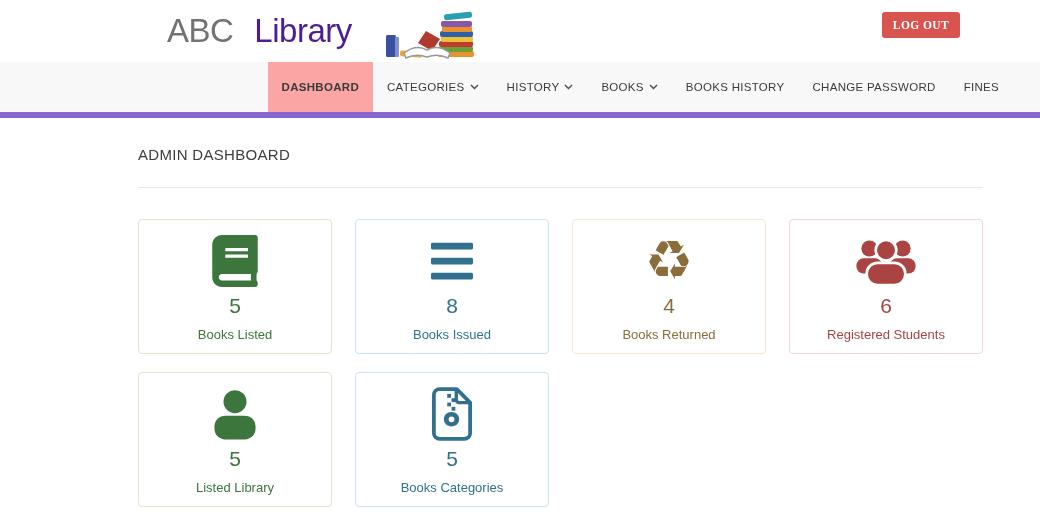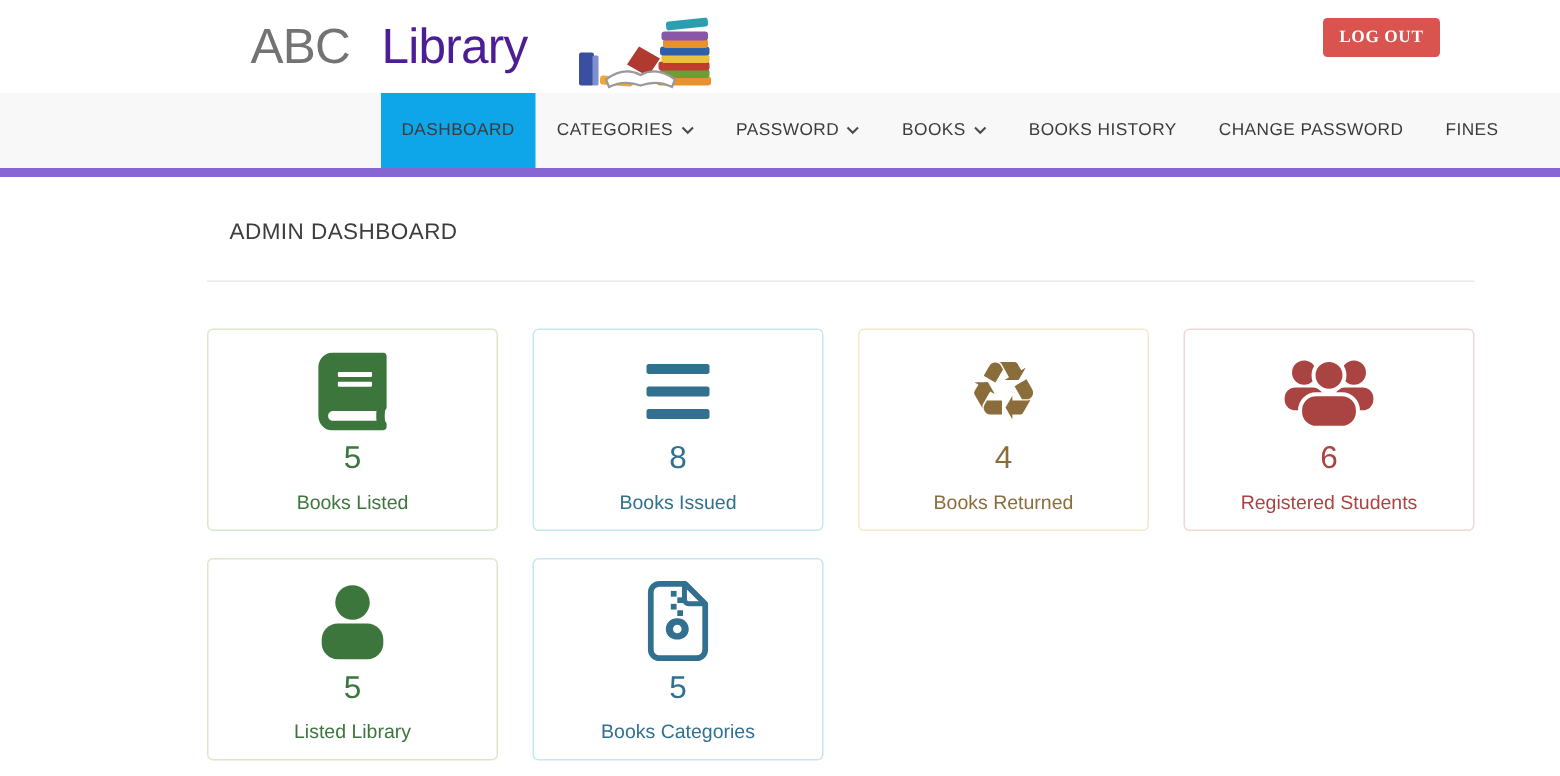--- a/index.html
+++ b/index.html
@@ -14,26 +14,26 @@
   .clipart { margin-left:26px; margin-top:8px; }
   .logout-btn { position:absolute; right:80px; top:12px; background:#d9534f; color:#fff;
     border:none; border-radius:3px; font-family:Liberation Serif, serif;
     font-size:11.5px; font-weight:bold; letter-spacing:.4px; padding:7px 11px; cursor:pointer; }
 
   
   .nav { height:56px; background:#f8f8f8; border-bottom:6px solid #8765d3; }
   .nav ul { list-style:none; display:flex; height:50px; justify-content:flex-end; padding-right:27px; }
   .nav li { display:flex; align-items:center; padding:0 14px; font-size:11.5px; color:#3b3b3b;
     letter-spacing:.3px; cursor:pointer; white-space:nowrap; }
-  .nav li.active { background:#0ea5e9; }
+  .nav li.active { background:#fca5a5;font-weight:bold; }
   .chev { margin-left:5px; display:inline-flex; }
 
   
   .main { padding:28px 0 0 138px; }
-  .page-title { font-size:15px; font-weight:normal; color:#3d3d3d; letter-spacing:.3px;margin-left:15px; }
+  .page-title { font-size:15px; font-weight:normal; color:#3d3d3d; letter-spacing:.3px; }
   .rule { width:845px; height:1px; background:#e7e7e7; margin-top:24px; }
   .grid { margin-top:31px; display:grid; grid-template-columns:repeat(4,194px); gap:18px 23px; width:845px; }
   .card { height:135px; background:#fff; border:1px solid #ddd; border-radius:4px;
     display:flex; flex-direction:column; align-items:center; padding-top:10px; }
   .icon-wrap { height:62px; display:flex; align-items:center; justify-content:center; }
   .count { font-size:21px; margin-top:2px; }
   .label { font-size:13px; margin-top:9px; }
 
   .green { color:#3c763d; } .b-green { border-color:#dbe8ca; }
   .blue  { color:#31708f; } .b-blue  { border-color:#c6e6f0; }
@@ -76,21 +76,21 @@
     </li>
     <li>
       <span>CATEGORIES</span>
       <span class="chev">
           <svg width="9" height="6" viewBox="0 0 9 6">
             <path d="M1 1 l3.5 3.5 L8 1" stroke="#4a4a4a" stroke-width="1.4" fill="none"></path>
           </svg>
         </span>
     </li>
     <li>
-      <span>PASSWORD</span>
+      <span>HISTORY</span>
       <span class="chev">
           <svg width="9" height="6" viewBox="0 0 9 6">
             <path d="M1 1 l3.5 3.5 L8 1" stroke="#4a4a4a" stroke-width="1.4" fill="none"></path>
           </svg>
         </span>
     </li>
     <li>
       <span>BOOKS</span>
       <span class="chev">
           <svg width="9" height="6" viewBox="0 0 9 6">

